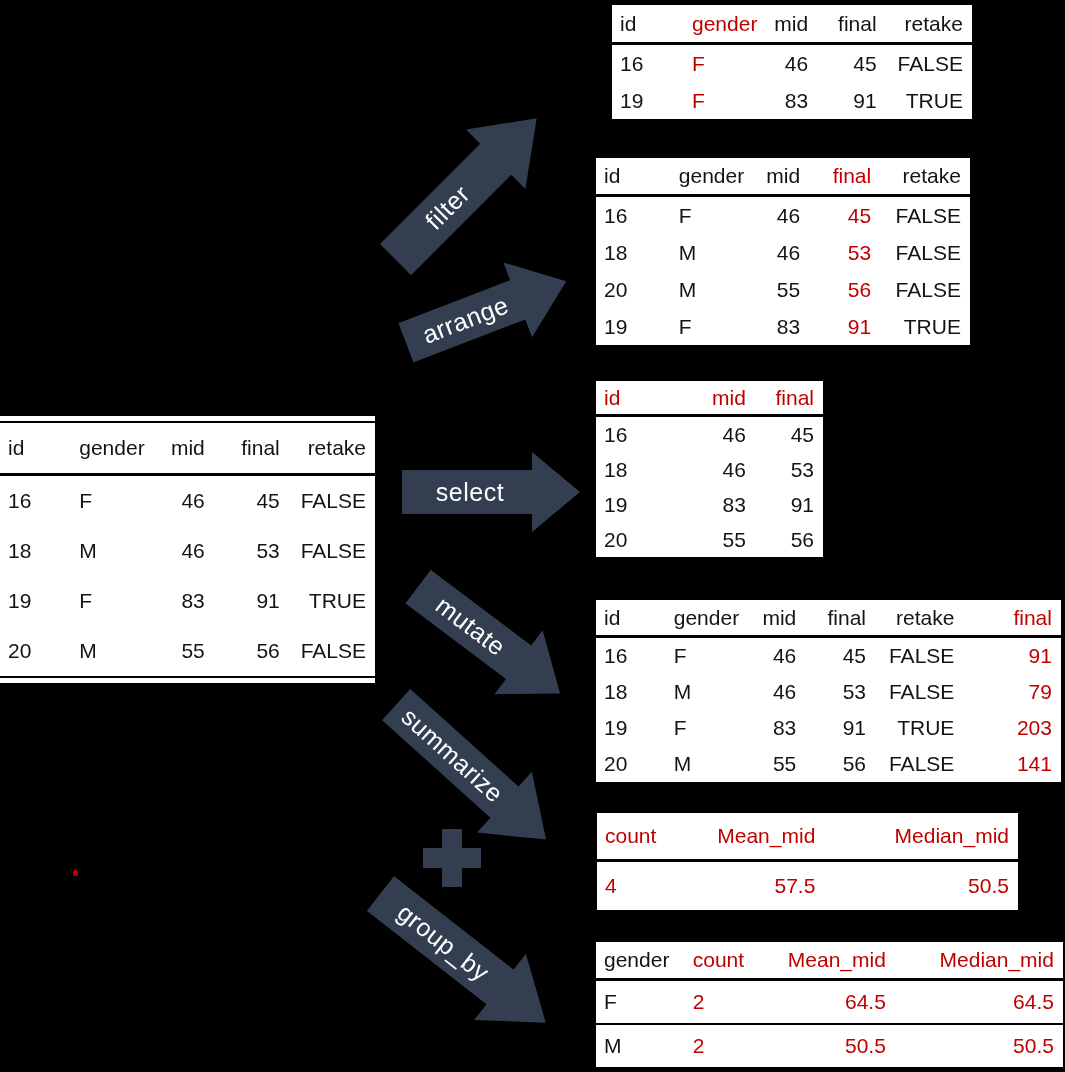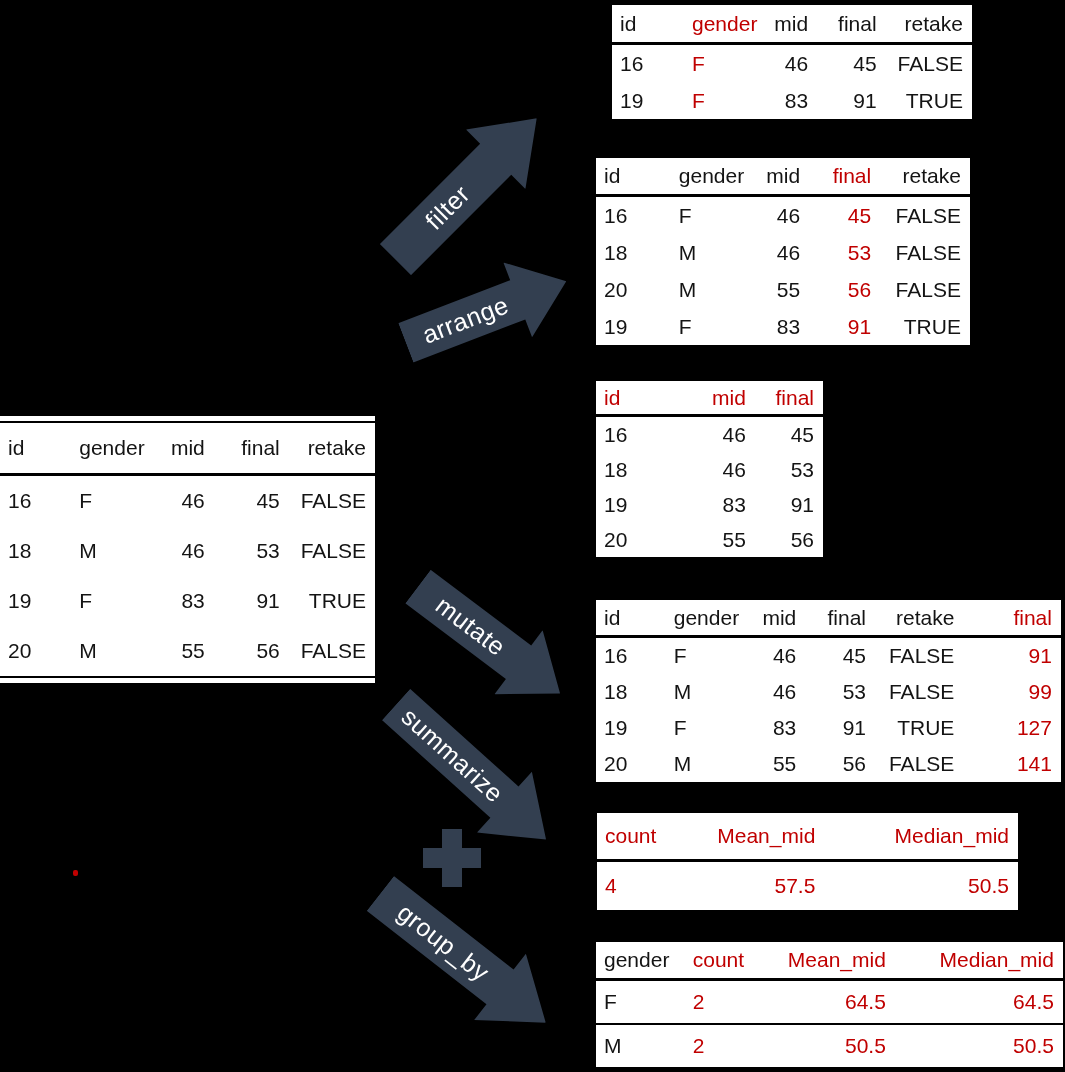--- a/index.html
+++ b/index.html
@@ -87,20 +87,24 @@
   <div class="arrow" style="left:366px;top:147px;width:200px;height:84px;transform:rotate(-45deg);
               clip-path:polygon(0px 20px,142px 20px,142px 0px,200px 42px,142px 84px,142px 64px,0px 64px);">
     <span class="arrow-label" style="left:74px;">filter</span>
   </div>
 
   <div class="arrow" style="left:400px;top:272px;width:172px;height:80px;transform:rotate(-21deg);
               clip-path:polygon(0px 19px,120px 19px,120px 0px,172px 40px,120px 80px,120px 61px,0px 61px);">
     <span class="arrow-label" style="left:64px;">arrange</span>
   </div>
 
+  <div class="arrow" style="left:402px;top:452px;width:178px;height:80px;
+              clip-path:polygon(0px 18px,130px 18px,130px 0px,178px 40px,130px 80px,130px 62px,0px 62px);">
+    <span class="arrow-label" style="left:68px;">select</span>
+  </div>
 
   <div class="arrow" style="left:400px;top:600px;width:178px;height:80px;transform:rotate(37deg);
               clip-path:polygon(0px 19px,126px 19px,126px 0px,178px 40px,126px 80px,126px 61px,0px 61px);">
     <span class="arrow-label" style="left:66px;">mutate</span>
   </div>
 
   <div class="arrow" style="left:370px;top:731px;width:202px;height:82px;transform:rotate(42deg);
               clip-path:polygon(0px 20px,146px 20px,146px 0px,202px 41px,146px 82px,146px 62px,0px 62px);">
     <span class="arrow-label" style="left:76px;">summarize</span>
   </div>
@@ -227,29 +231,29 @@
           <div class="td r" style="width: 15%;">45</div>
           <div class="td r" style="width: 19%;">FALSE</div>
           <div class="td r red" style="width: 21%;">91</div>
         </div>
         <div class="tr data" style="height: 36px; line-height: 36px;">
           <div class="td l" style="width: 15%;">18</div>
           <div class="td l" style="width: 17%;">M</div>
           <div class="td r" style="width: 13%;">46</div>
           <div class="td r" style="width: 15%;">53</div>
           <div class="td r" style="width: 19%;">FALSE</div>
-          <div class="td r red" style="width: 21%;">99</div>
+          <div class="td r red" style="width: 21%;">79</div>
         </div>
         <div class="tr data" style="height: 36px; line-height: 36px;">
           <div class="td l" style="width: 15%;">19</div>
           <div class="td l" style="width: 17%;">F</div>
           <div class="td r" style="width: 13%;">83</div>
           <div class="td r" style="width: 15%;">91</div>
           <div class="td r" style="width: 19%;">TRUE</div>
-          <div class="td r red" style="width: 21%;">127</div>
+          <div class="td r red" style="width: 21%;">203</div>
         </div>
         <div class="tr data" style="height: 36px; line-height: 36px;">
           <div class="td l" style="width: 15%;">20</div>
           <div class="td l" style="width: 17%;">M</div>
           <div class="td r" style="width: 13%;">55</div>
           <div class="td r" style="width: 15%;">56</div>
           <div class="td r" style="width: 19%;">FALSE</div>
           <div class="td r red" style="width: 21%;">141</div>
         </div>
       </div>

